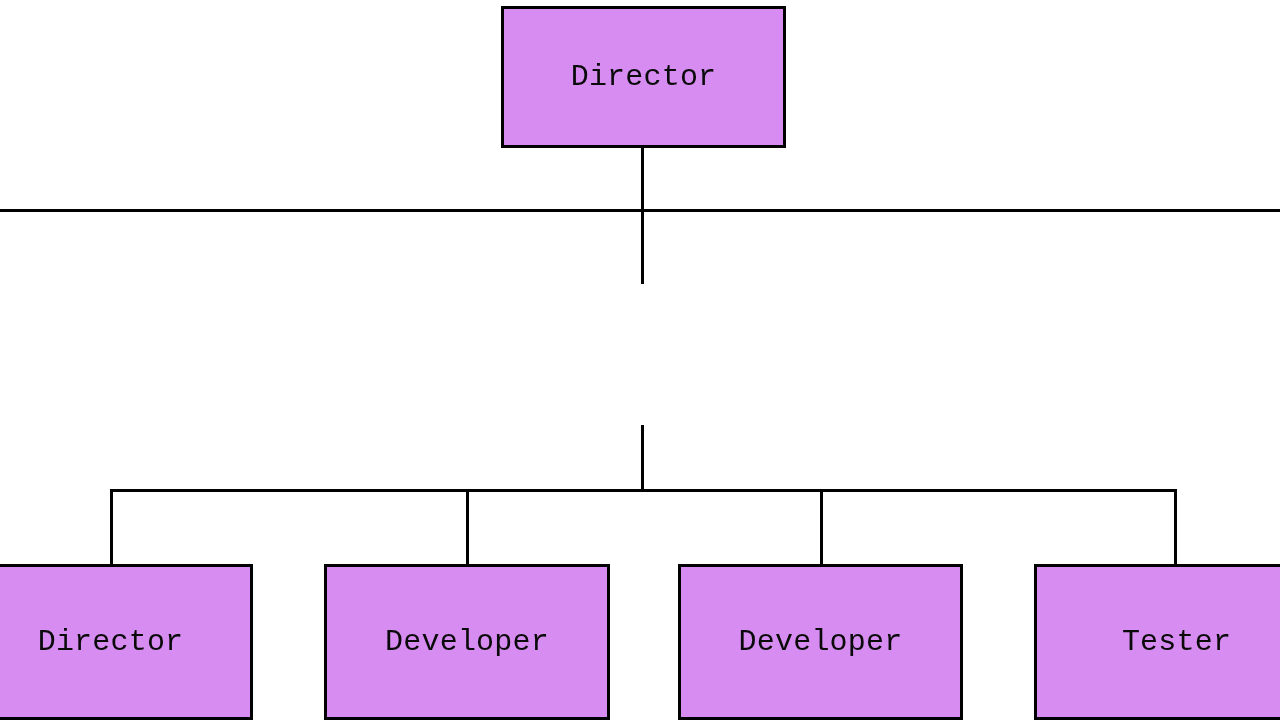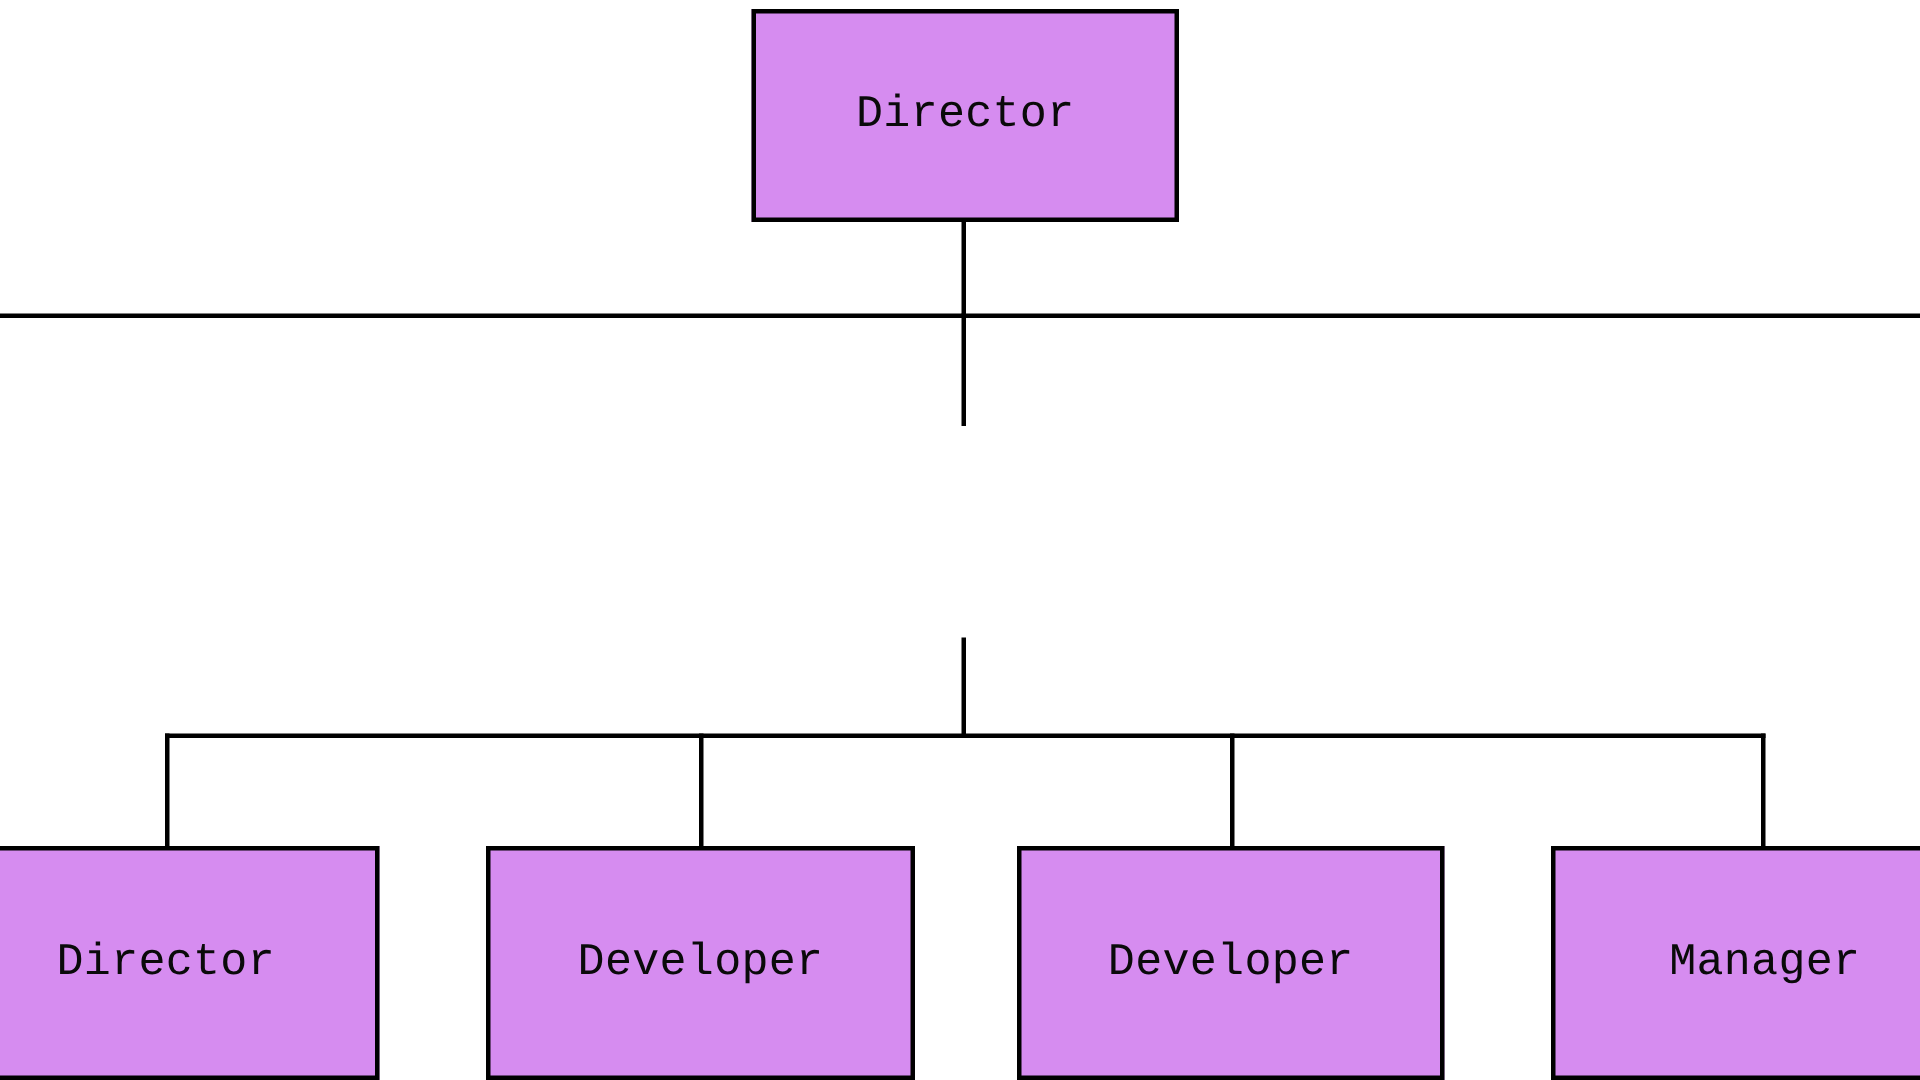--- a/index.html
+++ b/index.html
@@ -72,16 +72,16 @@
 
   <div class="node" style="left:324px; top:564px; width:286px; height:156px;">
     <span class="node-label">Developer</span>
   </div>
 
   <div class="node" style="left:678px; top:564px; width:285px; height:156px;">
     <span class="node-label">Developer</span>
   </div>
 
   <div class="node" style="left:1034px; top:564px; width:285px; height:156px;">
-    <span class="node-label">Manager</span>
+    <span class="node-label">Tester</span>
   </div>
 
 </div>
 
 </body></html>

